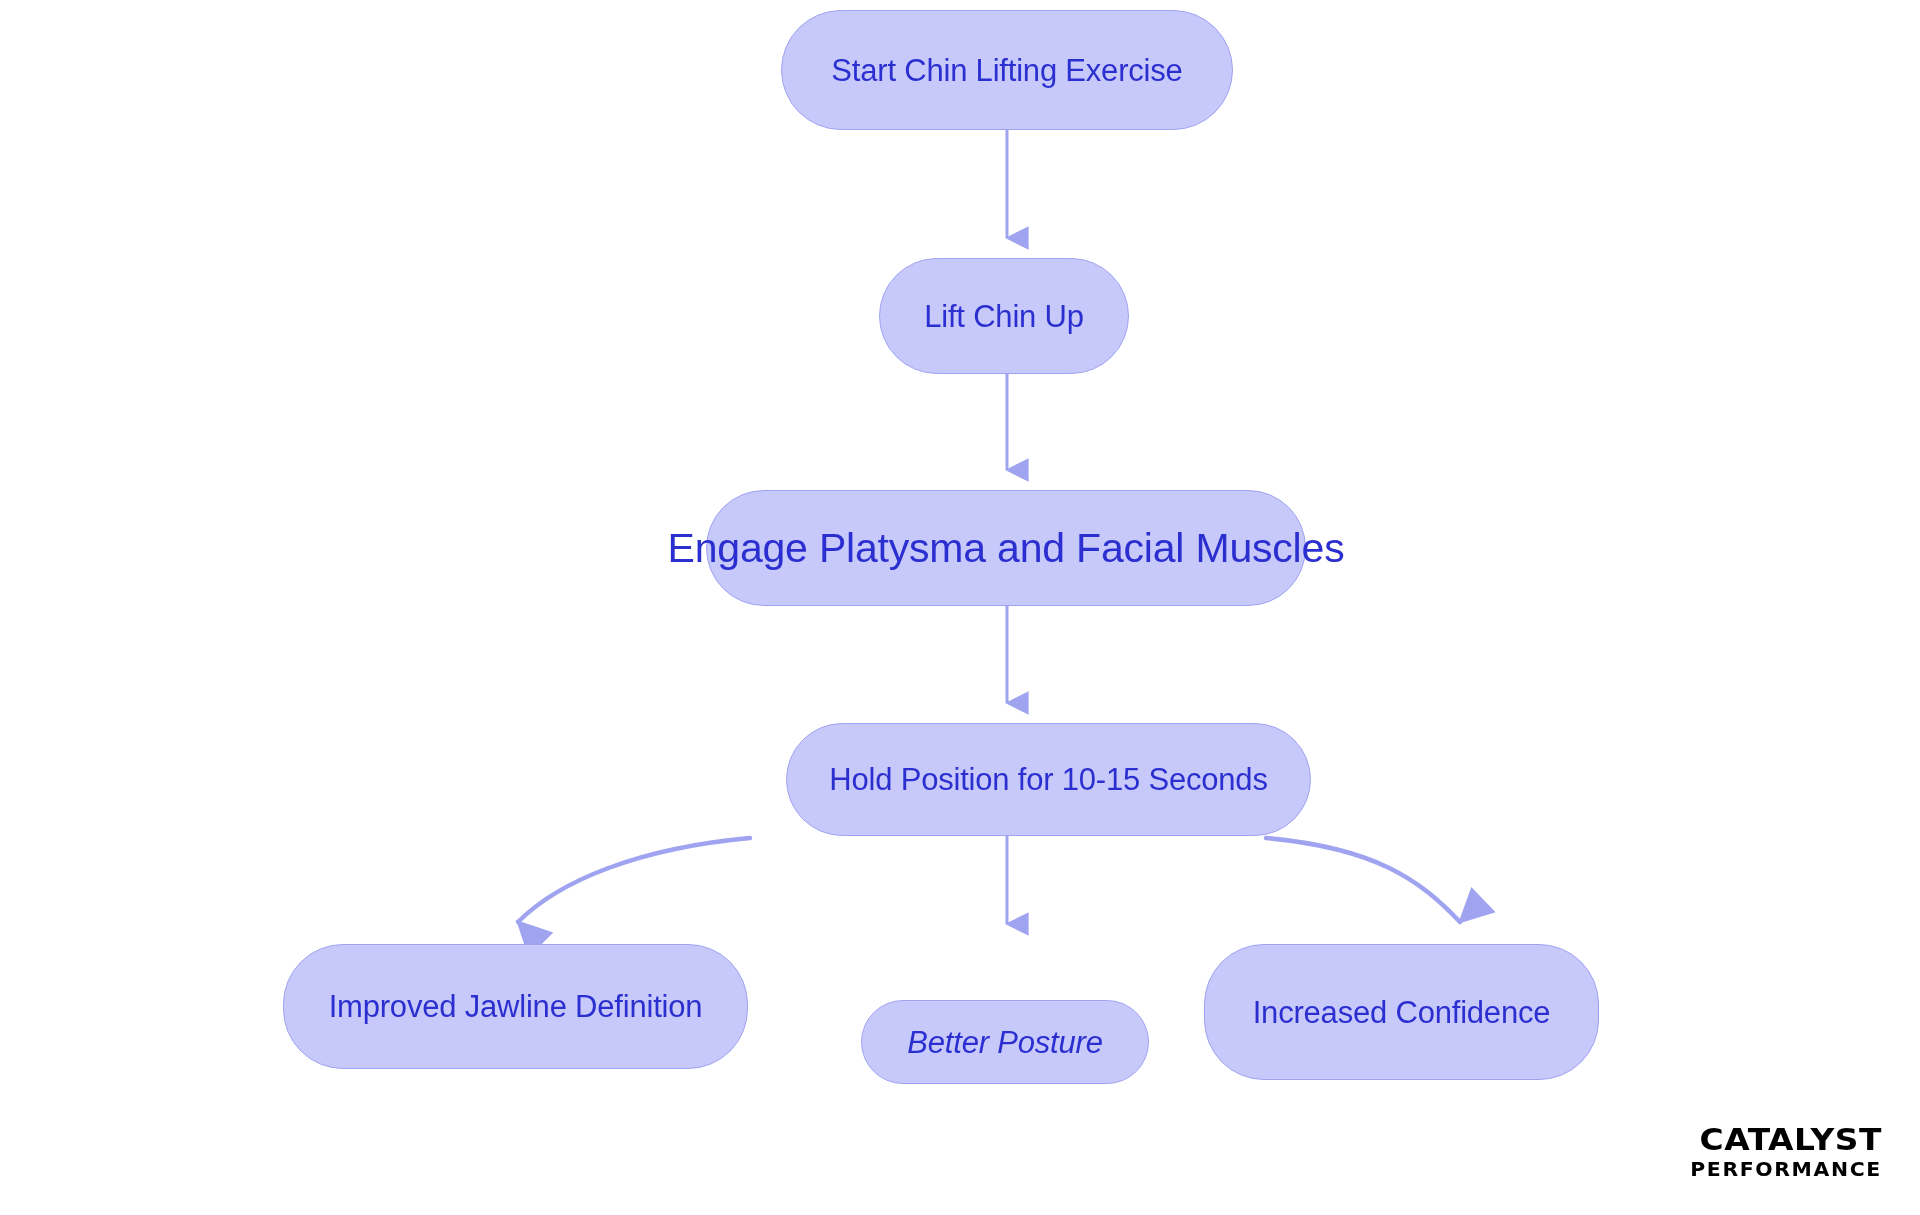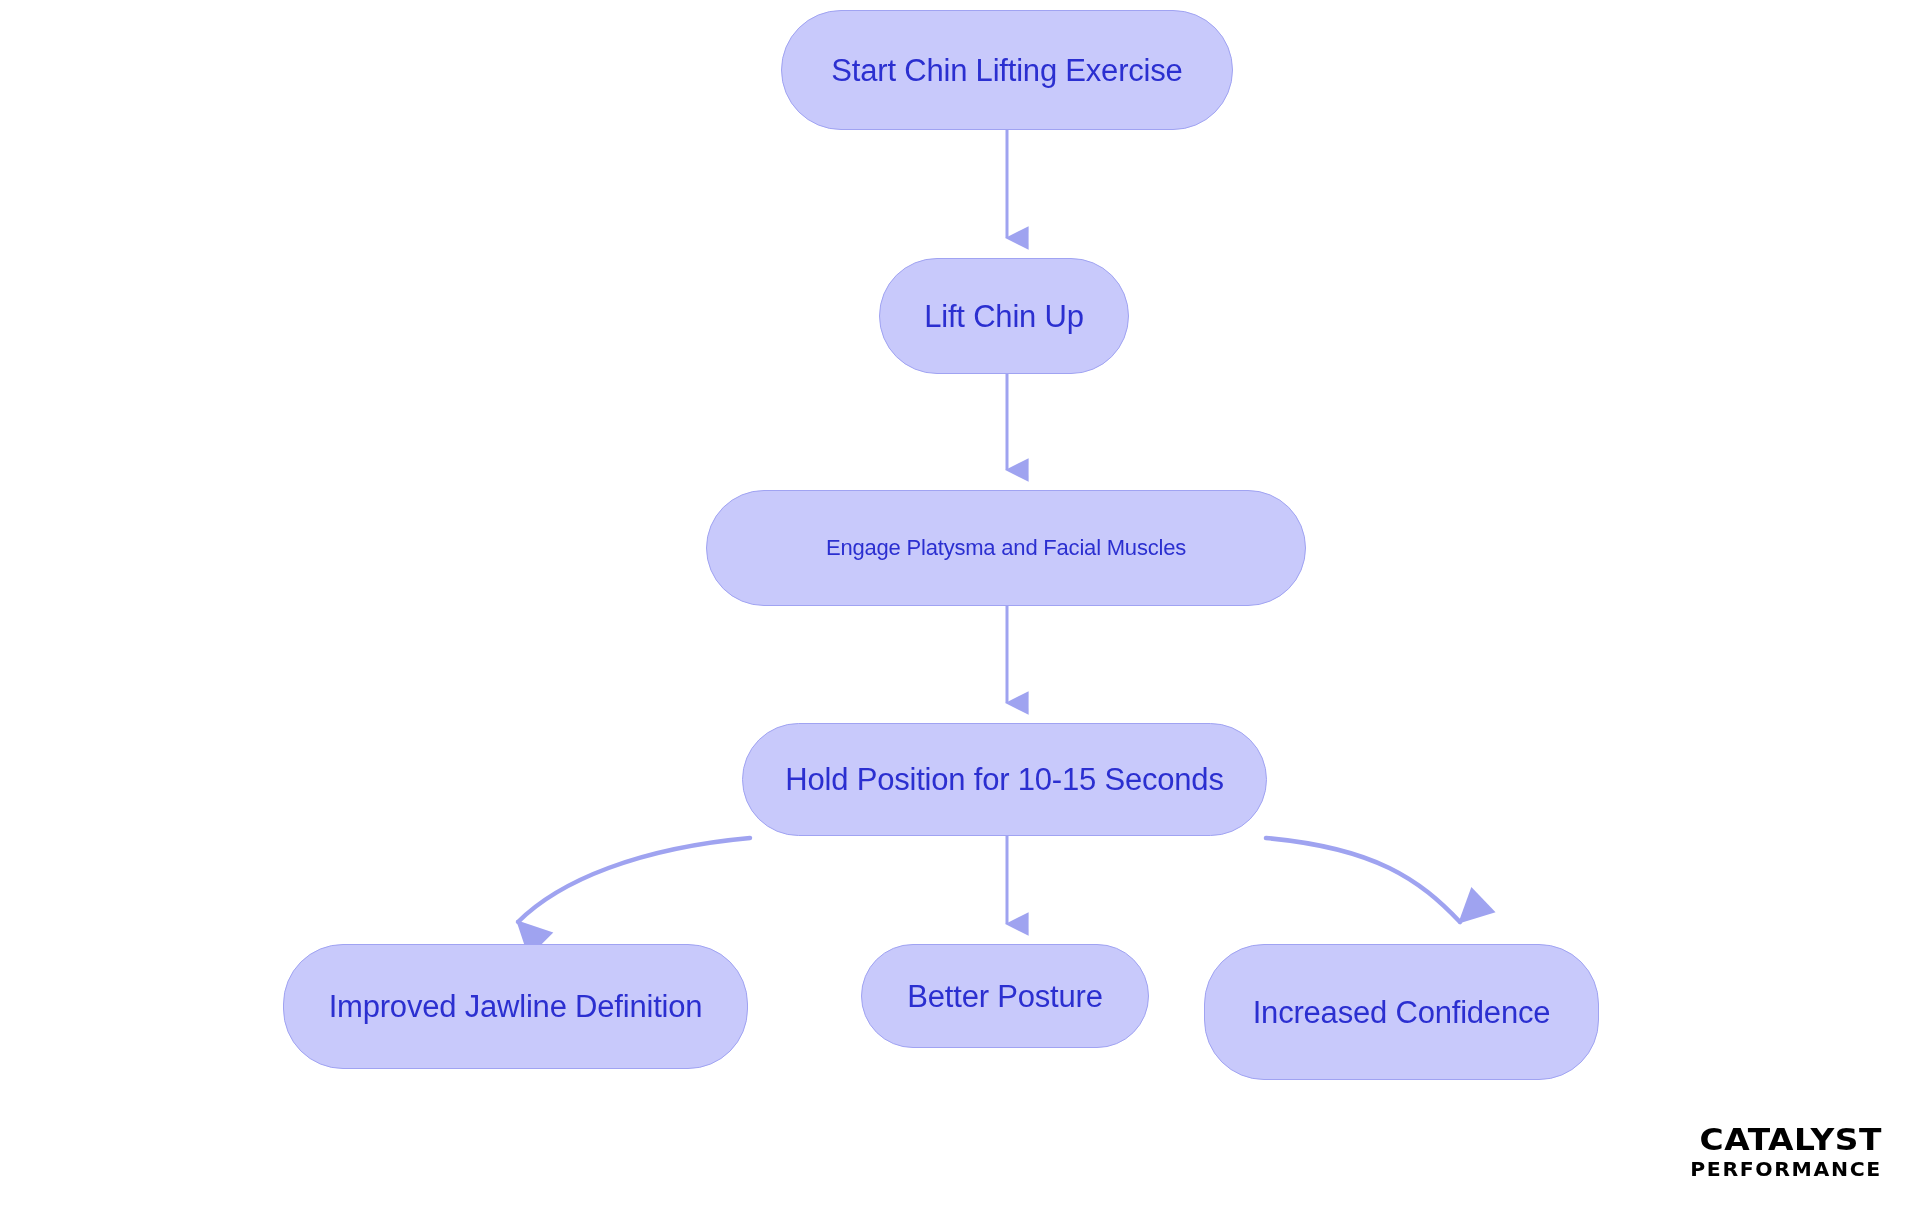--- a/index.html
+++ b/index.html
@@ -39,24 +39,24 @@
     white-space: nowrap;
   }
   .node .node-label {
     display: block;
     line-height: 1;
   }
 
   
   #node-start       { left: 781px;  top: 10px;   width: 452px; height: 120px; font-size: 31px; }
   #node-lift        { left: 879px;  top: 258px;  width: 250px; height: 116px; font-size: 31px; }
-  #node-engage      { left: 706px;  top: 490px;  width: 600px; height: 116px; font-size: 22px; }
-  #node-hold        { left: 742px;  top: 723px;  width: 525px; height: 113px; font-size: 31px; justify-content: center; }
+  #node-engage      { left: 706px;  top: 490px;  width: 600px; height: 116px; font-size: 41px; }
+  #node-hold        { left: 786px;  top: 723px;  width: 525px; height: 113px; font-size: 31px; justify-content: center; }
   #node-jawline     { left: 283px;  top: 944px;  width: 465px; height: 125px; font-size: 31px; }
-  #node-posture     { left: 861px;  top: 944px;  width: 288px; height: 104px; font-size: 31px; }
+  #node-posture     { left: 861px;  top: 1000px;  width: 288px; height: 84px; font-size: 31px; font-style: italic; }
   #node-confidence  { left: 1204px; top: 944px;  width: 395px; height: 136px; font-size: 31px; }
 
   
   #brand {
     position: absolute;
     right: 38px;
     bottom: 35px;
     text-align: right;
     color: #000000;
     user-select: none;

